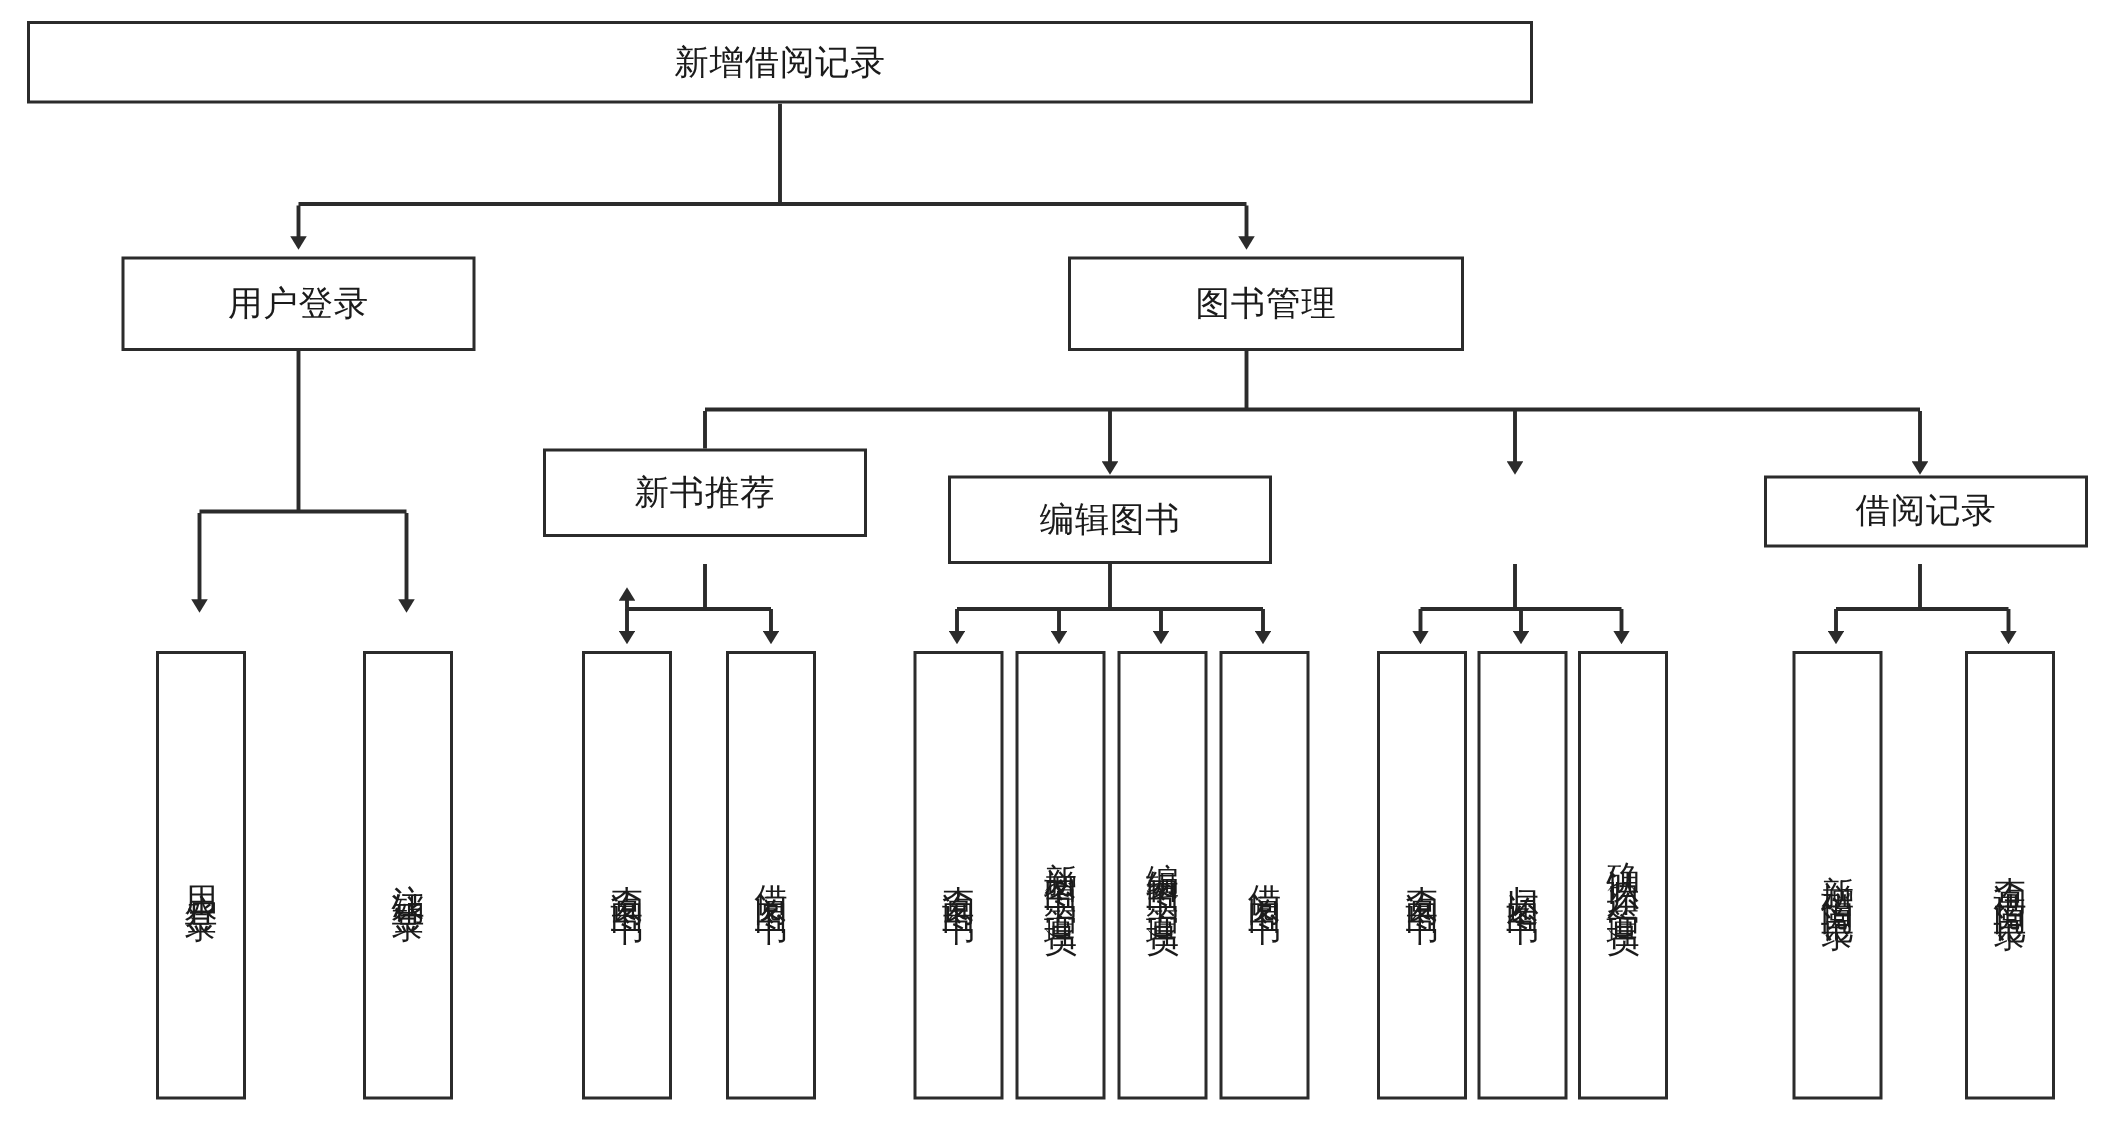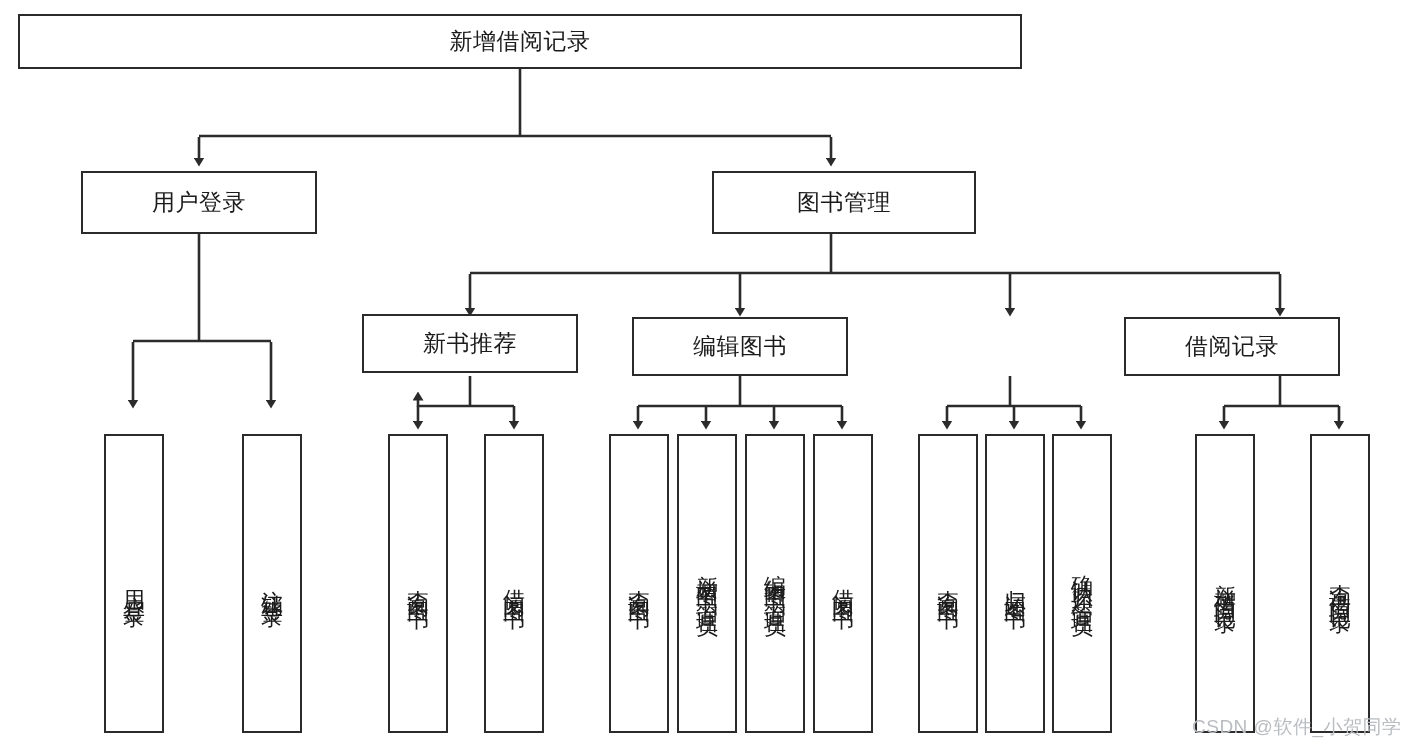--- a/index.html
+++ b/index.html
@@ -126,30 +126,30 @@
   </div>
 
   <div class="node horiz" style="left:81px; top:171px; width:236px; height:63px;">
     <span>用户登录</span>
   </div>
 
   <div class="node horiz" style="left:712px; top:171px; width:264px; height:63px;">
     <span>图书管理</span>
   </div>
 
-  <div class="node horiz" style="left:362px; top:314px; width:216px; height:59px;">
+  <div class="node horiz" style="left:362px; top:299px; width:216px; height:59px;">
     <span>新书推荐</span>
   </div>
 
   <div class="node horiz" style="left:632px; top:317px; width:216px; height:59px;">
     <span>编辑图书</span>
   </div>
 
 
-  <div class="node horiz" style="left:1124px; top:317px; width:216px; height:59px;">
+  <div class="node horiz" style="left:1176px; top:317px; width:216px; height:48px;">
     <span>借阅记录</span>
   </div>
 
   <div class="node vert" style="left:104px; top:434px; width:60px; height:299px;">
     <span class="vtext">用户登录</span>
   </div>
   <div class="node vert" style="left:242px; top:434px; width:60px; height:299px;">
     <span class="vtext">注销登录</span>
   </div>
 
@@ -183,15 +183,14 @@
     <span class="vtext">确认归还（管理员）</span>
   </div>
 
   <div class="node vert" style="left:1195px; top:434px; width:60px; height:299px;">
     <span class="vtext">新增借阅记录</span>
   </div>
   <div class="node vert" style="left:1310px; top:434px; width:60px; height:299px;">
     <span class="vtext">查询借阅记录</span>
   </div>
 
-  <div class="watermark" style="left:1192px; top:714px;">CSDN @软件_小贺同学</div>
 
 </div>
 
 </body></html>

